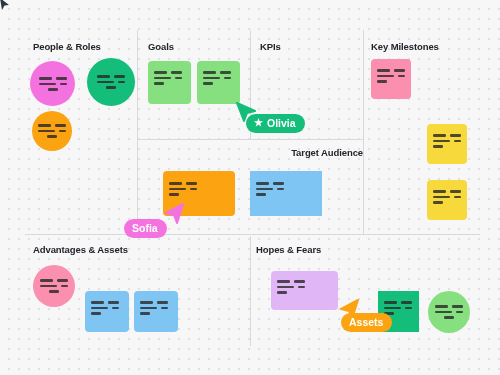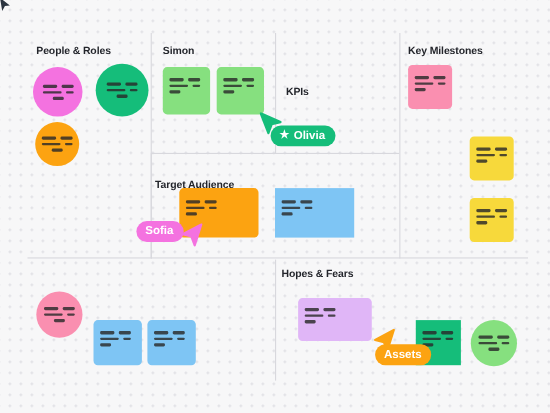--- a/index.html
+++ b/index.html
@@ -37,22 +37,21 @@
   
   .section-title {
     position: absolute;
     font-size: 9.5px;
     font-weight: bold;
     color: #23252b;
     letter-spacing: -0.1px;
     white-space: nowrap;
   }
   .section-title.center {
-    text-align: left;
-    margin-top: 16px;
+    text-align: right;
   }
 
   
   .item {
     position: absolute;
     overflow: hidden;
   }
   .item .lines {
     position: absolute;
     left: 0; right: 0;
@@ -114,24 +113,25 @@
 
 <div id="board">
     <div class="divider v" style="left: 137px; top: 30px; height: 205px; background: rgb(216, 216, 221);"></div>
     <div class="divider v" style="left: 250px; top: 30px; height: 110px; background: rgb(216, 216, 221);"></div>
     <div class="divider v" style="left: 363px; top: 30px; height: 205px; background: rgb(216, 216, 221);"></div>
     <div class="divider v" style="left: 137px; top: 140px; height: 95px; background: rgb(216, 216, 221);"></div>
     <div class="divider v" style="left: 250px; top: 236px; height: 110px; background: rgb(216, 216, 221);"></div>
     <div class="divider h" style="left: 137px; top: 139px; width: 226px; background: rgb(216, 216, 221);"></div>
     <div class="divider h" style="left: 25px; top: 234px; width: 455px; background: rgb(216, 216, 221);"></div>
     <div class="section-title" style="left: 33px; top: 41px;">People &amp; Roles</div>
-    <div class="section-title" style="left: 148px; top: 41px;">Simon</div>
-    <div class="section-title" style="left: 260px; top: 41px; margin-top: 37px;">KPIs</div>
+    <div class="section-title" style="left: 148px; top: 41px;">Goals</div>
+    <div class="section-title" style="left: 260px; top: 41px;">KPIs</div>
     <div class="section-title" style="left: 371px; top: 41px;">Key Milestones</div>
     <div class="section-title center" style="left: 141px; top: 147px; width: 222px;">Target Audience</div>
+    <div class="section-title" style="left: 33px; top: 244px;">Advantages &amp; Assets</div>
     <div class="section-title" style="left: 256px; top: 244px;">Hopes &amp; Fears</div>
     <div class="item shape-circle circle" style="left: 30px; top: 61px; width: 45px; height: 45px; background: rgb(244, 114, 224);">
       <div class="lines" style="left: 9px; right: 9px; top: 16px;">
         <div class="scr-row" style="justify-content: center;">
           <div class="scr" style="width: 13px;"></div>
           <div class="scr" style="width: 11px;"></div>
         </div>
         <div class="scr-row" style="justify-content: center;">
           <div class="scr" style="width: 17px;"></div>
           <div class="scr" style="width: 7px;"></div>
@@ -372,21 +372,21 @@
       </svg>
       <div class="tag" style="left: 246px; top: 114px; background: rgb(21, 189, 122);">
         <span class="star">★</span>
         <span>Olivia</span>
       </div>
     </div>
     <div class="cursor">
       <svg width="22" height="24" viewBox="0 0 22 24" style="position: absolute; left: 163px; top: 203px;">
         <path d="M20 1 L3 10 L11 12 L14 20 Z" fill="#f472e0" stroke="#f472e0" stroke-width="2" stroke-linejoin="round"></path>
       </svg>
-      <div class="tag" style="left: 124px; top: 201px; background: rgb(244, 114, 224);">
+      <div class="tag" style="left: 124px; top: 219px; background: rgb(244, 114, 224);">
         <span>Sofia</span>
       </div>
     </div>
     <div class="cursor">
       <svg width="22" height="24" viewBox="0 0 22 24" style="position: absolute; left: 338px; top: 299px;">
         <path d="M20 1 L3 10 L11 12 L14 20 Z" fill="#fca311" stroke="#fca311" stroke-width="2" stroke-linejoin="round"></path>
       </svg>
       <div class="tag" style="left: 341px; top: 313px; background: rgb(252, 163, 17);">
         <span>Assets</span>
       </div>

